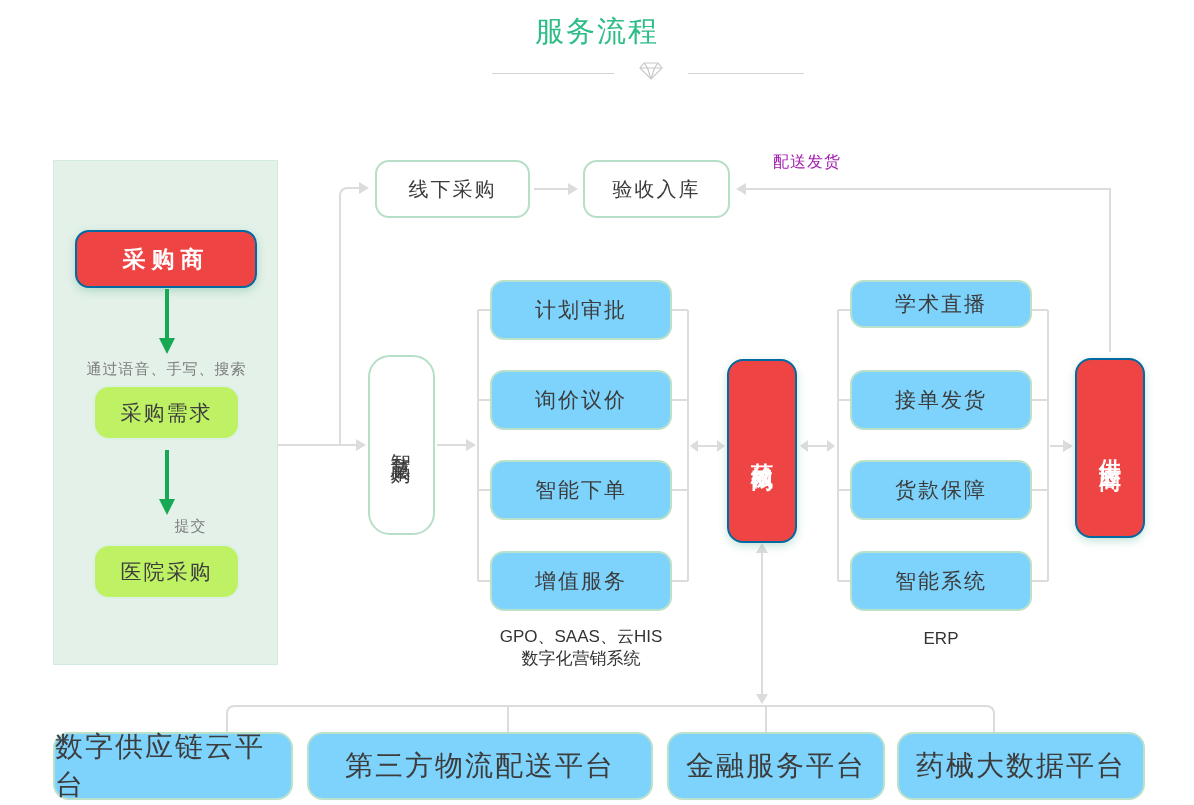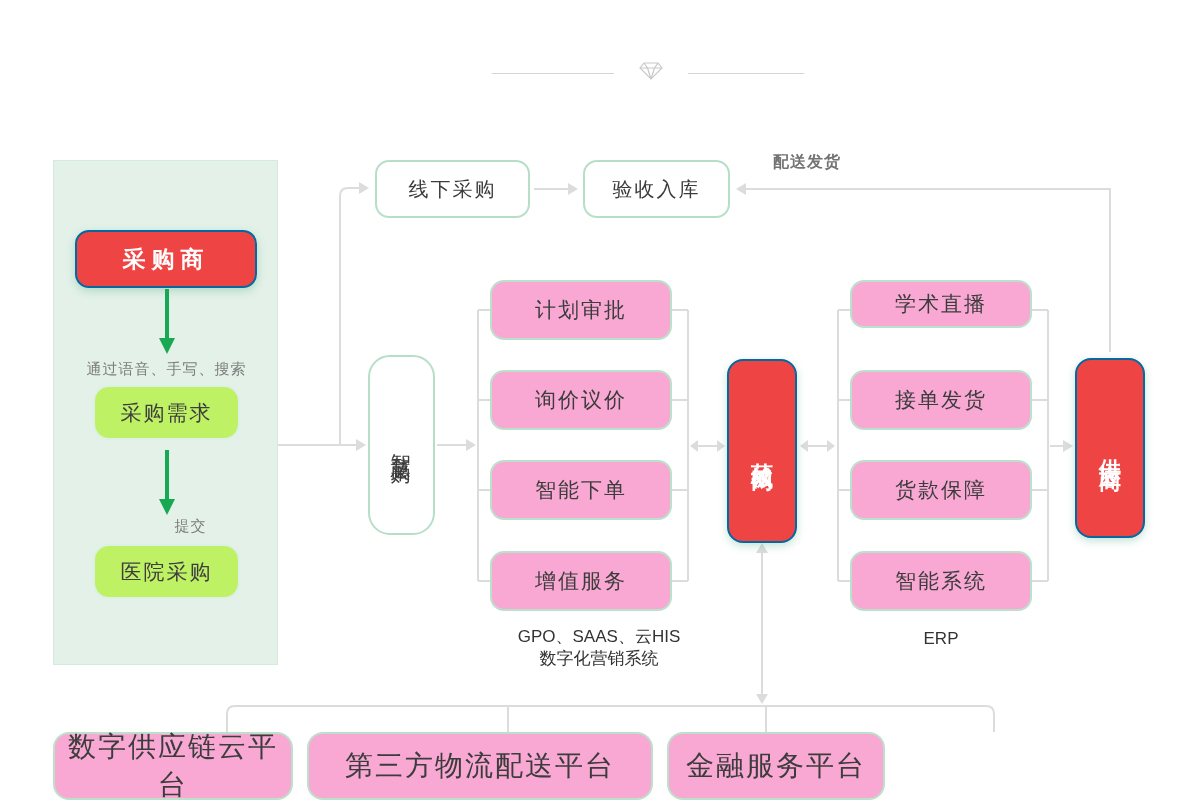--- a/index.html
+++ b/index.html
@@ -47,38 +47,38 @@
     box-sizing:border-box;display:flex;align-items:center;justify-content:center;
     font-size:21px;color:#3e3e3e;letter-spacing:2px;
   }
   
   .outline-box{
     position:absolute;background:#ffffff;border:2px solid #b7dfc8;border-radius:14px;
     box-sizing:border-box;display:flex;align-items:center;justify-content:center;
     font-size:20px;color:#3c3c3c;letter-spacing:2px;
   }
   .tint-box{
-    position:absolute;background:#f9a8d4;border:2px solid #bbe1cb;border-radius:14px;
+    position:absolute;background:#7dd3fc;border:2px solid #bbe1cb;border-radius:14px;
     box-sizing:border-box;display:flex;align-items:center;justify-content:center;
-    font-size:21px;color:#3c3c3c;letter-spacing:2px;text-align:center;
+    font-size:21px;color:#3c3c3c;letter-spacing:2px;
   }
   .vtext{
     writing-mode:vertical-lr;text-orientation:upright;letter-spacing:4px;
   }
   .smart{
     border-radius:22px;font-size:20px;
   }
   .pillar{
     position:absolute;border-radius:16px;font-size:22px;font-weight:bold;
   }
   .caption{
     position:absolute;text-align:center;font-size:17px;color:#333333;line-height:22px;
   }
   .ship-label{
-    position:absolute;left:773px;top:152px;font-size:16px;font-weight:bold;color:#737373;
+    position:absolute;left:773px;top:152px;font-size:16px;font-weight:normal;color:#a21caf;
     letter-spacing:1px;
   }
   .bottom-box{
     top:732px;height:68px;border-radius:16px;font-size:28px;
   }
   .wires{position:absolute;left:0;top:0;z-index:0;}
   .fg{z-index:1;}
 </style>
 </head>
 <body>
@@ -125,20 +125,21 @@
       <polygon points="698,440 690,446 698,452"></polygon>
       <polygon points="717,440 725,446 717,452"></polygon>
       <polygon points="808,440 800,446 808,452"></polygon>
       <polygon points="827,440 835,446 827,452"></polygon>
       <polygon points="1063,440 1073,446 1063,452"></polygon>
       <polygon points="756,553 762,543 768,553"></polygon>
       <polygon points="756,694 762,704 768,694"></polygon>
     </g>
   </svg>
 
+  <div class="page-title fg">服务流程</div>
   <div class="divider fg">
     <span class="rule rule-l"></span>
     <span>
       <svg width="26" height="20" viewBox="0 0 26 20" fill="none" stroke="#c8c8c8" stroke-width="1.2">
         <polygon points="6,2 20,2 24,7 13,18 2,7"></polygon>
         <path d="M2,7 H24 M6,2 L9.5,7 L13,18 M20,2 L16.5,7 L13,18"></path>
       </svg>
     </span>
     <span class="rule rule-r"></span>
   </div>
@@ -162,32 +163,33 @@
   <div class="outline-box fg" style="left:375px;top:160px;width:155px;height:58px;">线下采购</div>
   <div class="outline-box fg" style="left:583px;top:160px;width:147px;height:58px;">验收入库</div>
   <div class="ship-label fg">配送发货</div>
 
   <div class="outline-box smart vtext fg" style="left:368px;top:355px;width:67px;height:180px;">智慧采购</div>
 
   <div class="tint-box fg" style="left:490px;top:280px;width:182px;height:60px;">计划审批</div>
   <div class="tint-box fg" style="left:490px;top:370px;width:182px;height:60px;">询价议价</div>
   <div class="tint-box fg" style="left:490px;top:460px;width:182px;height:60px;">智能下单</div>
   <div class="tint-box fg" style="left:490px;top:551px;width:182px;height:60px;">增值服务</div>
-  <div class="caption fg" style="left:484px;top:626px;width:230px;">
+  <div class="caption fg" style="left:466px;top:626px;width:230px;">
     <div>GPO、SAAS、云HIS</div>
     <div>数字化营销系统</div>
   </div>
 
   <div class="solid-box pillar vtext fg" style="left:727px;top:353px;width:70px;height:184px;">药械网</div>
 
   <div class="tint-box fg" style="left:850px;top:280px;width:182px;height:48px;border-radius:14px;">学术直播</div>
   <div class="tint-box fg" style="left:850px;top:370px;width:182px;height:60px;">接单发货</div>
   <div class="tint-box fg" style="left:850px;top:460px;width:182px;height:60px;">货款保障</div>
   <div class="tint-box fg" style="left:850px;top:551px;width:182px;height:60px;">智能系统</div>
   <div class="caption fg" style="left:850px;top:628px;width:182px;">ERP</div>
 
   <div class="solid-box pillar vtext fg" style="left:1075px;top:352px;width:70px;height:180px;">供应商</div>
 
   <div class="tint-box bottom-box fg" style="left:53px;width:240px;">数字供应链云平台</div>
   <div class="tint-box bottom-box fg" style="left:307px;width:346px;">第三方物流配送平台</div>
   <div class="tint-box bottom-box fg" style="left:667px;width:218px;">金融服务平台</div>
+  <div class="tint-box bottom-box fg" style="left:897px;width:248px;">药械大数据平台</div>
 
 </div>
 
 </body></html>

